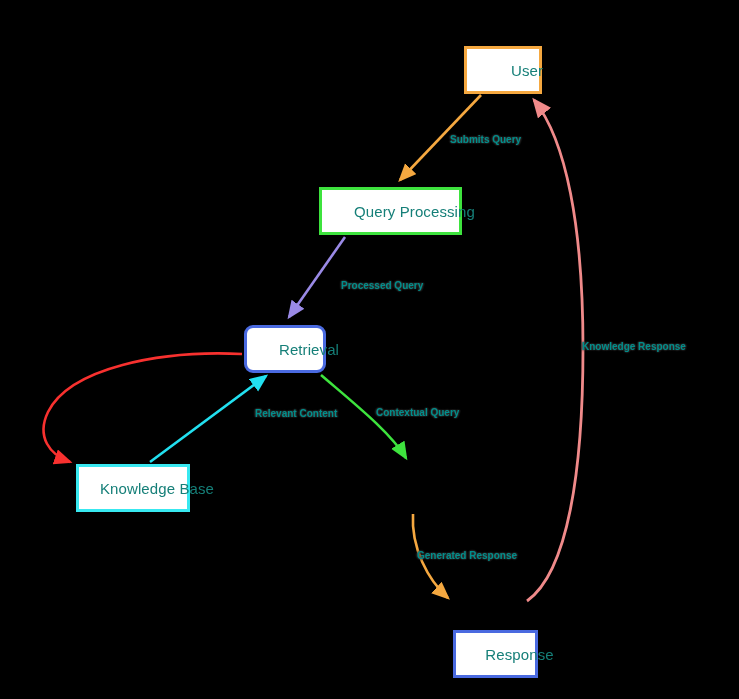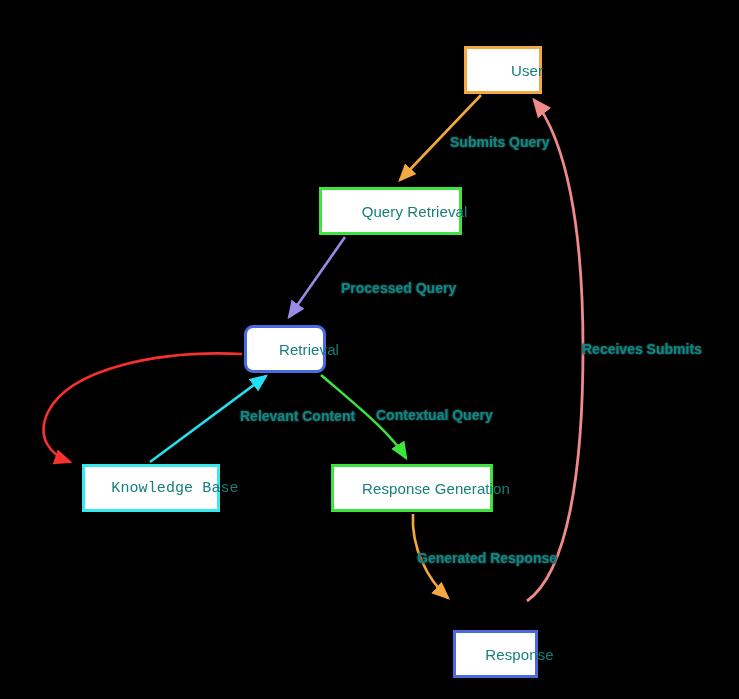--- a/index.html
+++ b/index.html
@@ -35,21 +35,21 @@
     color: #157f78;
     font-size: 15px;
     font-family: "Liberation Sans", sans-serif;
     white-space: nowrap;
     letter-spacing: 0.1px;
     padding-left: 48px;
   }
   .edge-label {
     position: absolute;
     color: #008f8c;
-    font-size: 14px;
+    font-size: 10px;
     font-weight: bold;
     font-family: "Liberation Sans", sans-serif;
     white-space: nowrap;
     text-shadow:
       0 0 2px rgba(60,60,60,0.85),
       0 0 3px rgba(40,40,40,0.7),
       1px 0 2px rgba(70,70,70,0.6),
       -1px 0 2px rgba(70,70,70,0.6);
     filter: blur(0.35px);
     pointer-events: none;
@@ -95,45 +95,42 @@
     <path d="M 413,514 C 411,548 428,580 448,598" fill="none" stroke="#f5a840" stroke-width="2.6" marker-end="url(#ah-orange)"></path>
 
     <path d="M 527,601 C 568,572 583,470 583,348 C 583,226 566,140 534,100" fill="none" stroke="#f08a8a" stroke-width="2.8" marker-end="url(#ah-salmon)"></path>
   </svg>
 
   <div class="node" id="node-user" style="left:464px; top:46px; width:78px; height:48px; border-color:#f5a840;">
     <span>User</span>
   </div>
 
   <div class="node" id="node-query" style="left:319px; top:187px; width:143px; height:48px; border-color:#3ee33e;">
-    <span>Query Retrieval</span>
+    <span>Query Processing</span>
   </div>
 
   <div class="node" id="node-retrieval" style="left:244px; top:325px; width:82px; height:48px; border-color:#4a6ae0;border-radius:9px;">
     <span>Retrieval</span>
   </div>
 
-  <div class="node" id="node-kb" style="left:82px; top:464px; width:138px; height:48px; border-color:#38e8f0;font-family:Liberation Mono, monospace;">
+  <div class="node" id="node-kb" style="left:76px; top:464px; width:114px; height:48px; border-color:#38e8f0;">
     <span>Knowledge Base</span>
   </div>
 
-  <div class="node" id="node-respgen" style="left:331px; top:464px; width:162px; height:48px; border-color:#3ee33e;">
-    <span>Response Generation</span>
-  </div>
 
   <div class="node" id="node-response" style="left:453px; top:630px; width:85px; height:48px; border-color:#4a6ae0;">
     <span>Response</span>
   </div>
 
   <div class="edge-label" style="left:450px; top:134px;">Submits Query</div>
 
   <div class="edge-label" style="left:341px; top:272px;margin-top:8px;">Processed Query</div>
 
 
-  <div class="edge-label" style="left:204px; top:408px;padding-left:36px;">Relevant Content</div>
+  <div class="edge-label" style="left:219px; top:408px;padding-left:36px;">Relevant Content</div>
 
   <div class="edge-label" style="left:376px; top:407px;text-align:center;">Contextual Query</div>
 
   <div class="edge-label" style="left:417px; top:550px;">Generated Response</div>
 
-  <div class="edge-label" style="left:582px; top:341px;">Receives Submits</div>
+  <div class="edge-label" style="left:582px; top:341px;">Knowledge Response</div>
 
 </div>
 
 </body></html>

